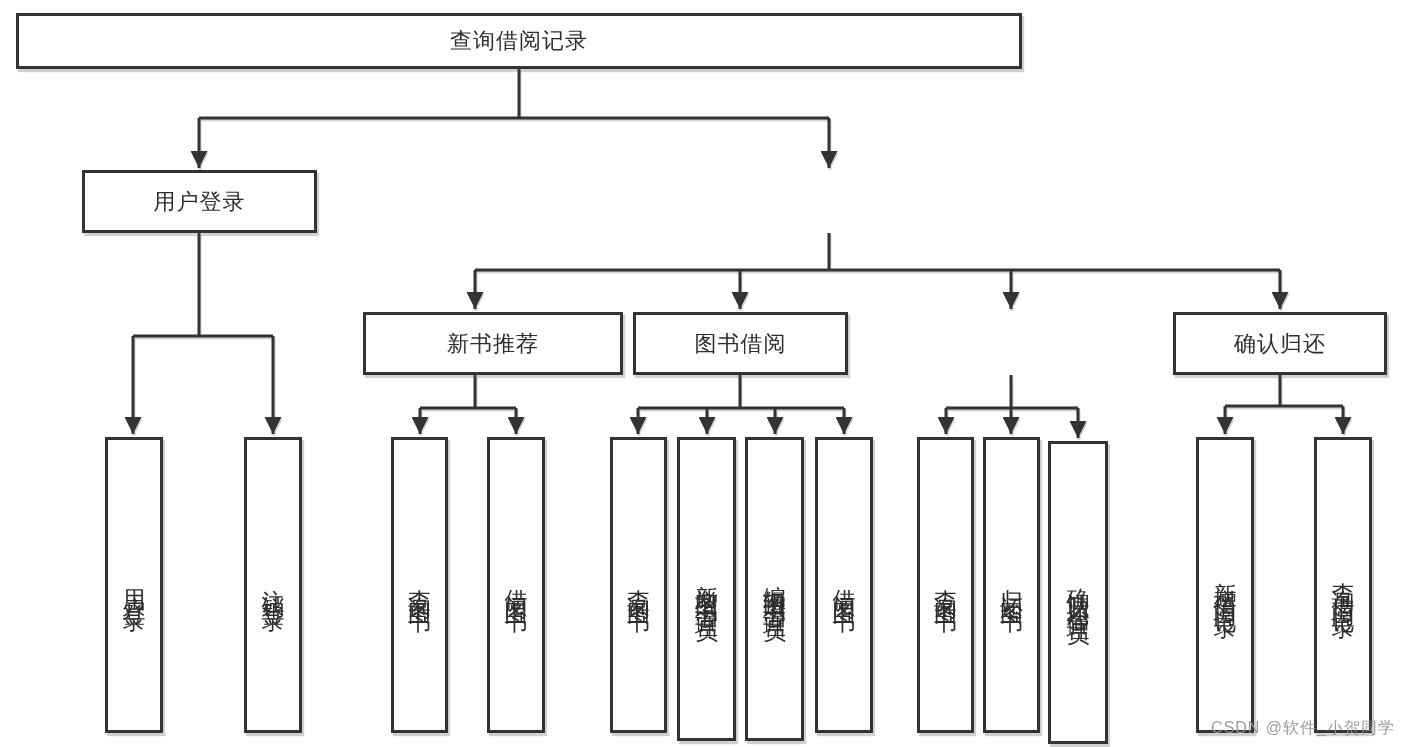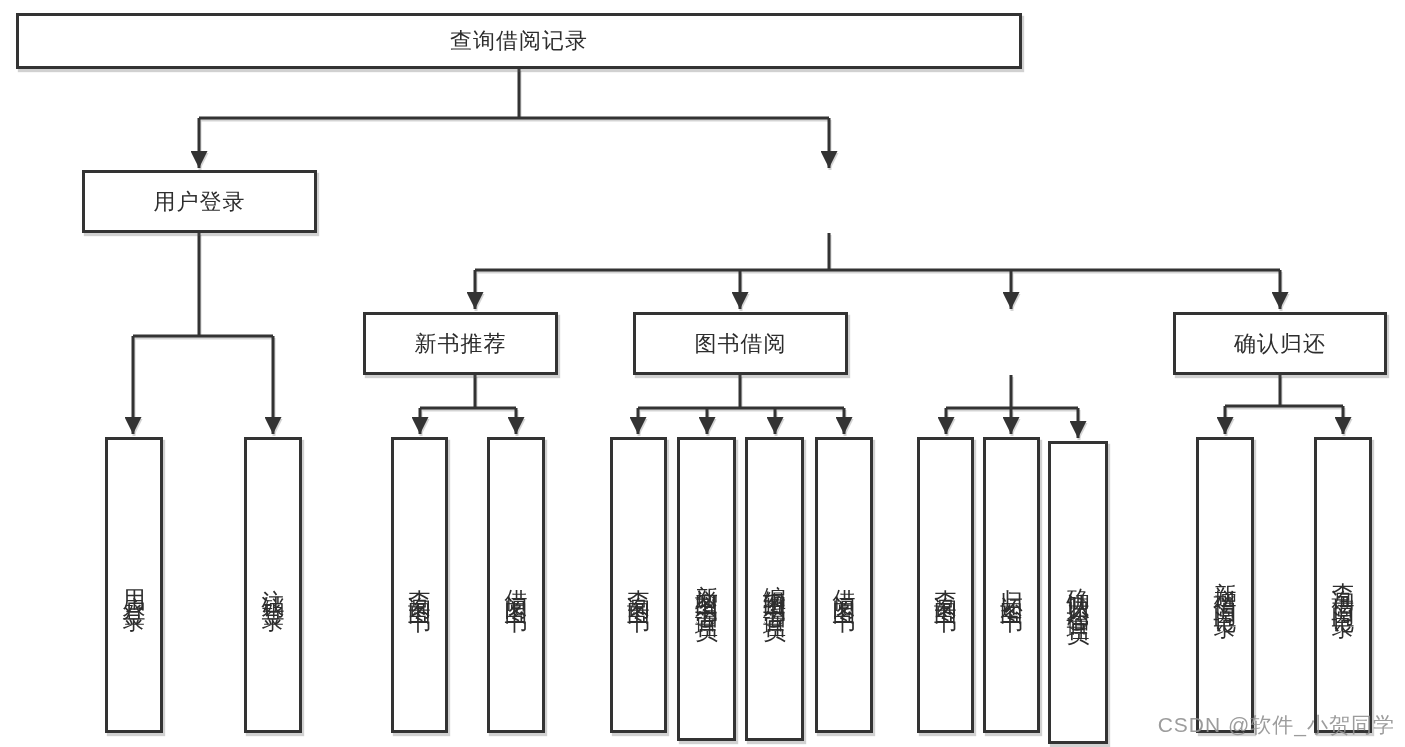--- a/index.html
+++ b/index.html
@@ -36,21 +36,21 @@
     font-size: 23px;
     letter-spacing: 7px;
     line-height: 1;
   }
   .vnode.tight { letter-spacing: 5px; }
   .watermark {
     position: absolute;
     right: 10px;
     bottom: 8px;
     z-index: 5;
-    font-size: 21px;
+    font-size: 16px;
     color: rgba(148,148,148,0.92);
     letter-spacing: 1px;
     white-space: nowrap;
   }
 </style>
 </head>
 <body>
 
 <div class="canvas">
 
@@ -101,21 +101,21 @@
       <path d="M1225,406 H1343"></path>
       <path d="M1225,406 V434" marker-end="url(#arw)"></path>
       <path d="M1343,406 V434" marker-end="url(#arw)"></path>
     </g>
   </svg>
 
   <div class="node hnode" style="left:16px; top:13px; width:1006px; height:56px;">查询借阅记录</div>
 
   <div class="node hnode" style="left:82px; top:170px; width:235px; height:63px;">用户登录</div>
 
-  <div class="node hnode" style="left:363px; top:312px; width:195px; height:63px;">新书推荐</div>
+  <div class="node hnode" style="left:363px; top:312px; width:260px; height:63px;">新书推荐</div>
   <div class="node hnode" style="left:633px; top:312px; width:215px; height:63px;">图书借阅</div>
   <div class="node hnode" style="left:1173px; top:312px; width:214px; height:63px;">确认归还</div>
 
   <div class="node vnode" style="left:105px; top:437px; width:58px; height:296px;">用户登录</div>
   <div class="node vnode" style="left:244px; top:437px; width:58px; height:296px;">注销登录</div>
 
   <div class="node vnode" style="left:391px; top:437px; width:57px; height:296px;">查询图书</div>
   <div class="node vnode" style="left:487px; top:437px; width:58px; height:296px;">借阅图书</div>
 
   <div class="node vnode" style="left:610px; top:437px; width:57px; height:296px;">查询图书</div>

